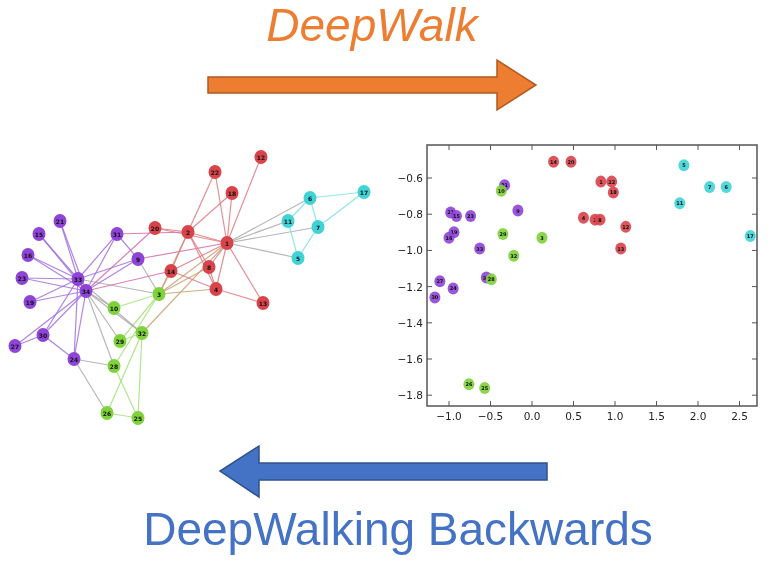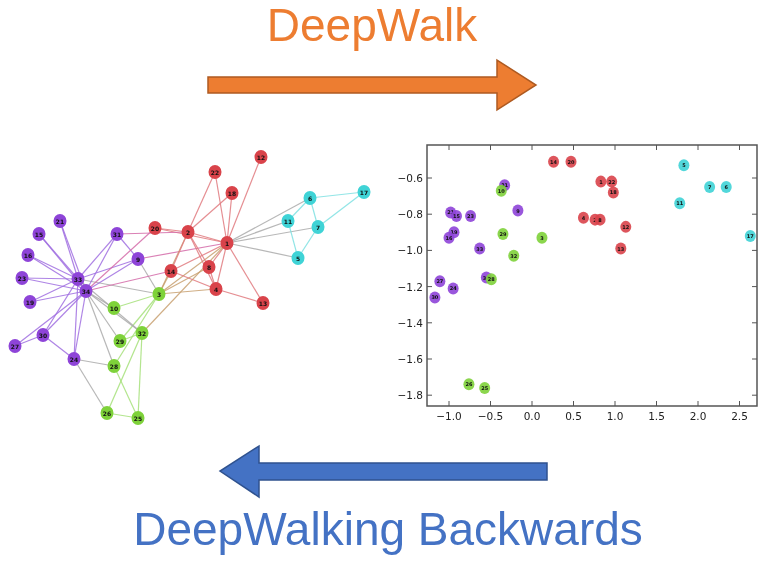--- a/index.html
+++ b/index.html
@@ -1,20 +1,20 @@
 <!DOCTYPE html>
 <html><head>
   <meta charset="utf-8">
   <style>
     html, body { margin: 0; padding: 0; background: #ffffff; }
     body { width: 768px; height: 578px; position: relative; overflow: hidden; font-family: "Liberation Sans", sans-serif; }
     .title-top { position: absolute; left: 0; width: 768px; top: -2px; text-align: center; font-size: 46px; color: #ed7d31; letter-spacing: 0px; font-family: "Liberation Sans", sans-serif; }
-    .title-top span { position: relative; left: -12px; }
+    .title-top span { position: relative; left: -12px; font-style: italic; }
     .title-bottom { position: absolute; left: 0; width: 768px; top: 502px; text-align: center; font-size: 46px; color: #4472c4; font-family: "Liberation Sans", sans-serif; }
-    .title-bottom span { position: relative; left: 4px; }
+    .title-bottom span { position: relative; left: 14px; }
     svg { position: absolute; left: 0; top: 0; }
     .node-label { font-family: "DejaVu Sans", sans-serif; font-size: 6px; font-weight: bold; fill: #111; text-anchor: middle; dominant-baseline: central; }
     .tick-label { font-family: "DejaVu Sans", sans-serif; font-size: 10.5px; fill: #222; }
   </style>
 </head>
 <body>
 
 <div class="title-top"><span>DeepWalk</span></div>
 
 <svg id="arrows" width="768" height="578">

